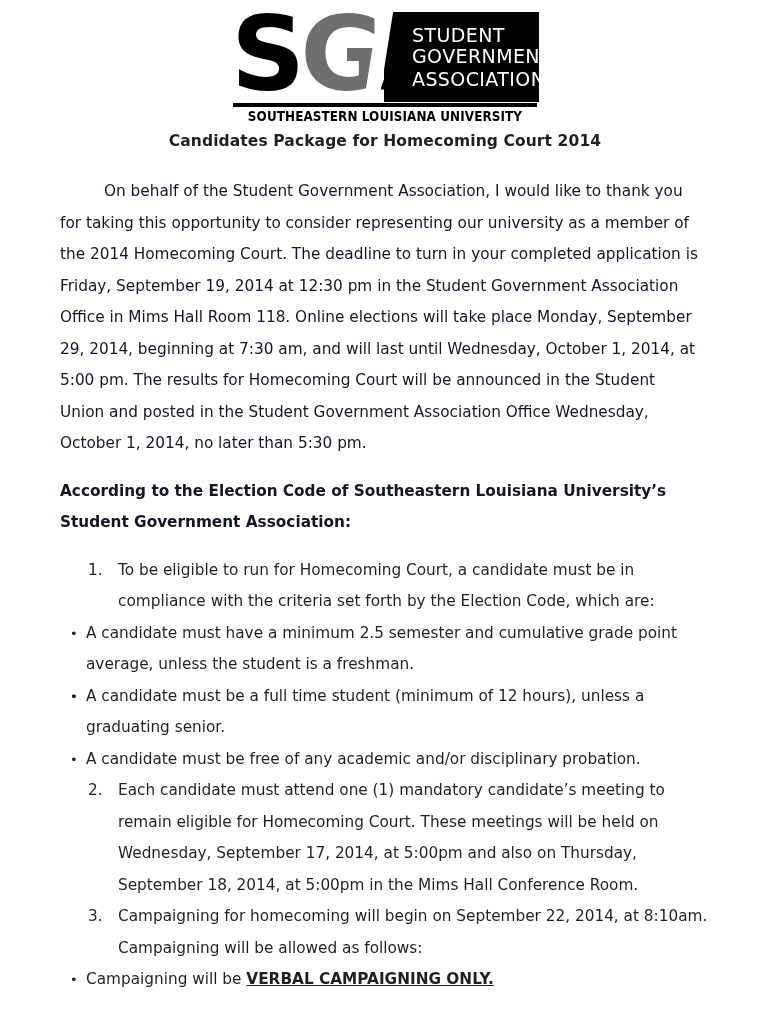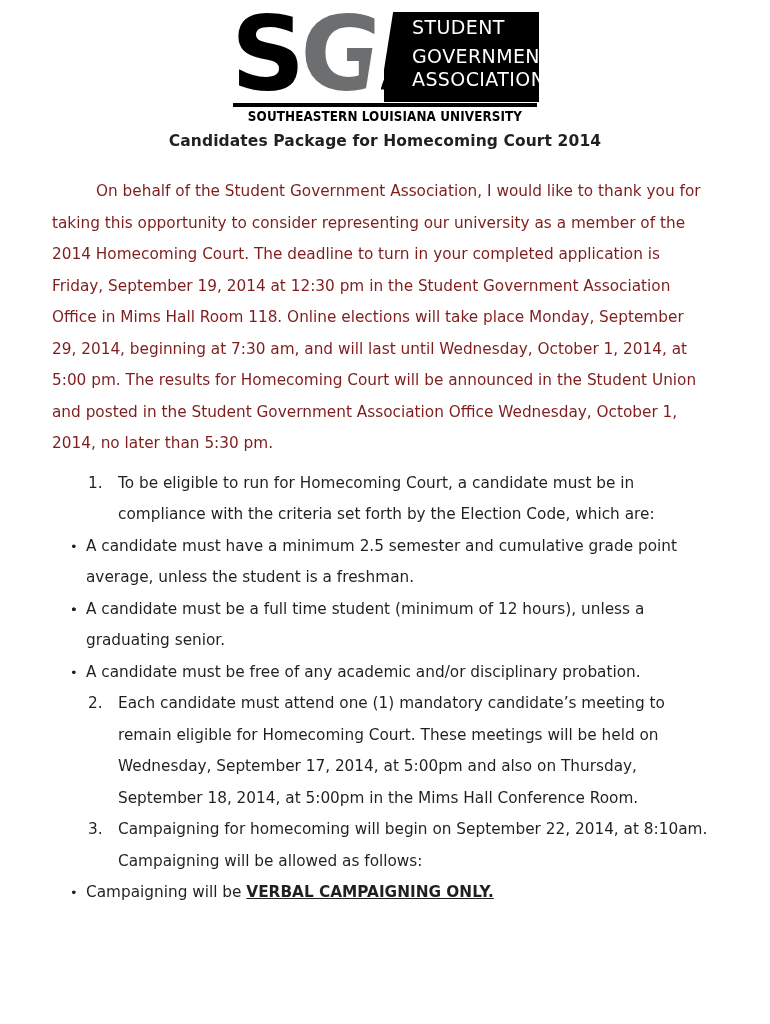--- a/index.html
+++ b/index.html
@@ -62,21 +62,21 @@
     left: 153px;
     top: 1px;
     width: 155px;
     height: 90px;
     background: #000000;
     overflow: hidden;
   }
   .logo-box-text {
     position: absolute;
     left: 28px;
-    top: 4px;
+    top: 12px;
     color: #ffffff;
     font-family: "DejaVu Sans", "Liberation Sans", sans-serif;
     font-size: 19px;
     font-weight: normal;
     line-height: 23px;
     letter-spacing: 0.4px;
     white-space: nowrap;
   }
   .logo-slash {
     position: absolute;
@@ -123,25 +123,25 @@
   }
 
   
   .body-block {
     margin: 0 auto;
     padding-left: 44px;
     padding-right: 50px;
     margin-top: 26px;
   }
   p.para {
-    margin: 8px;
+    margin: 16px;
     font-size: 15.3px;
     line-height: 31.5px;
     text-align: left;
-    color: #7f1d1d;
+    color: #0f172a;
   }
   p.para.indent { text-indent: 44px; }
   p.para.bold {
     font-weight: bold;
     margin-top: 0px;
   }
 
   
   ol.main-list {
     margin: 0;
@@ -215,20 +215,21 @@
       <div class="logo-sub">SOUTHEASTERN LOUISIANA UNIVERSITY</div>
     </div>
   </div>
 
   <div class="doc-title">Candidates Package for Homecoming Court 2014</div>
 
   <div class="body-block">
 
     <p class="para indent">On behalf of the Student Government Association, I would like to thank you for taking this opportunity to consider representing our university as a member of the 2014 Homecoming Court. The deadline to turn in your completed application is Friday, September 19, 2014 at 12:30 pm in the Student Government Association Office in Mims Hall Room 118. Online elections will take place Monday, September 29, 2014, beginning at 7:30 am, and will last until Wednesday, October 1, 2014, at 5:00 pm. The results for Homecoming Court will be announced in the Student Union and posted in the Student Government Association Office Wednesday, October 1, 2014, no later than 5:30 pm.</p>
 
+    <p class="para bold">According to the Election Code of Southeastern Louisiana University’s Student Government Association:</p>
 
     <ol class="main-list">
 
       <li class="main-item">
         <span class="marker">1.</span>
         <span class="item-text">To be eligible to run for Homecoming Court, a candidate must be in compliance with the criteria set forth by the Election Code, which are:</span>
       </li>
       <ul class="sub-list">
         <li class="sub-item">
           <span class="bullet">•</span>

